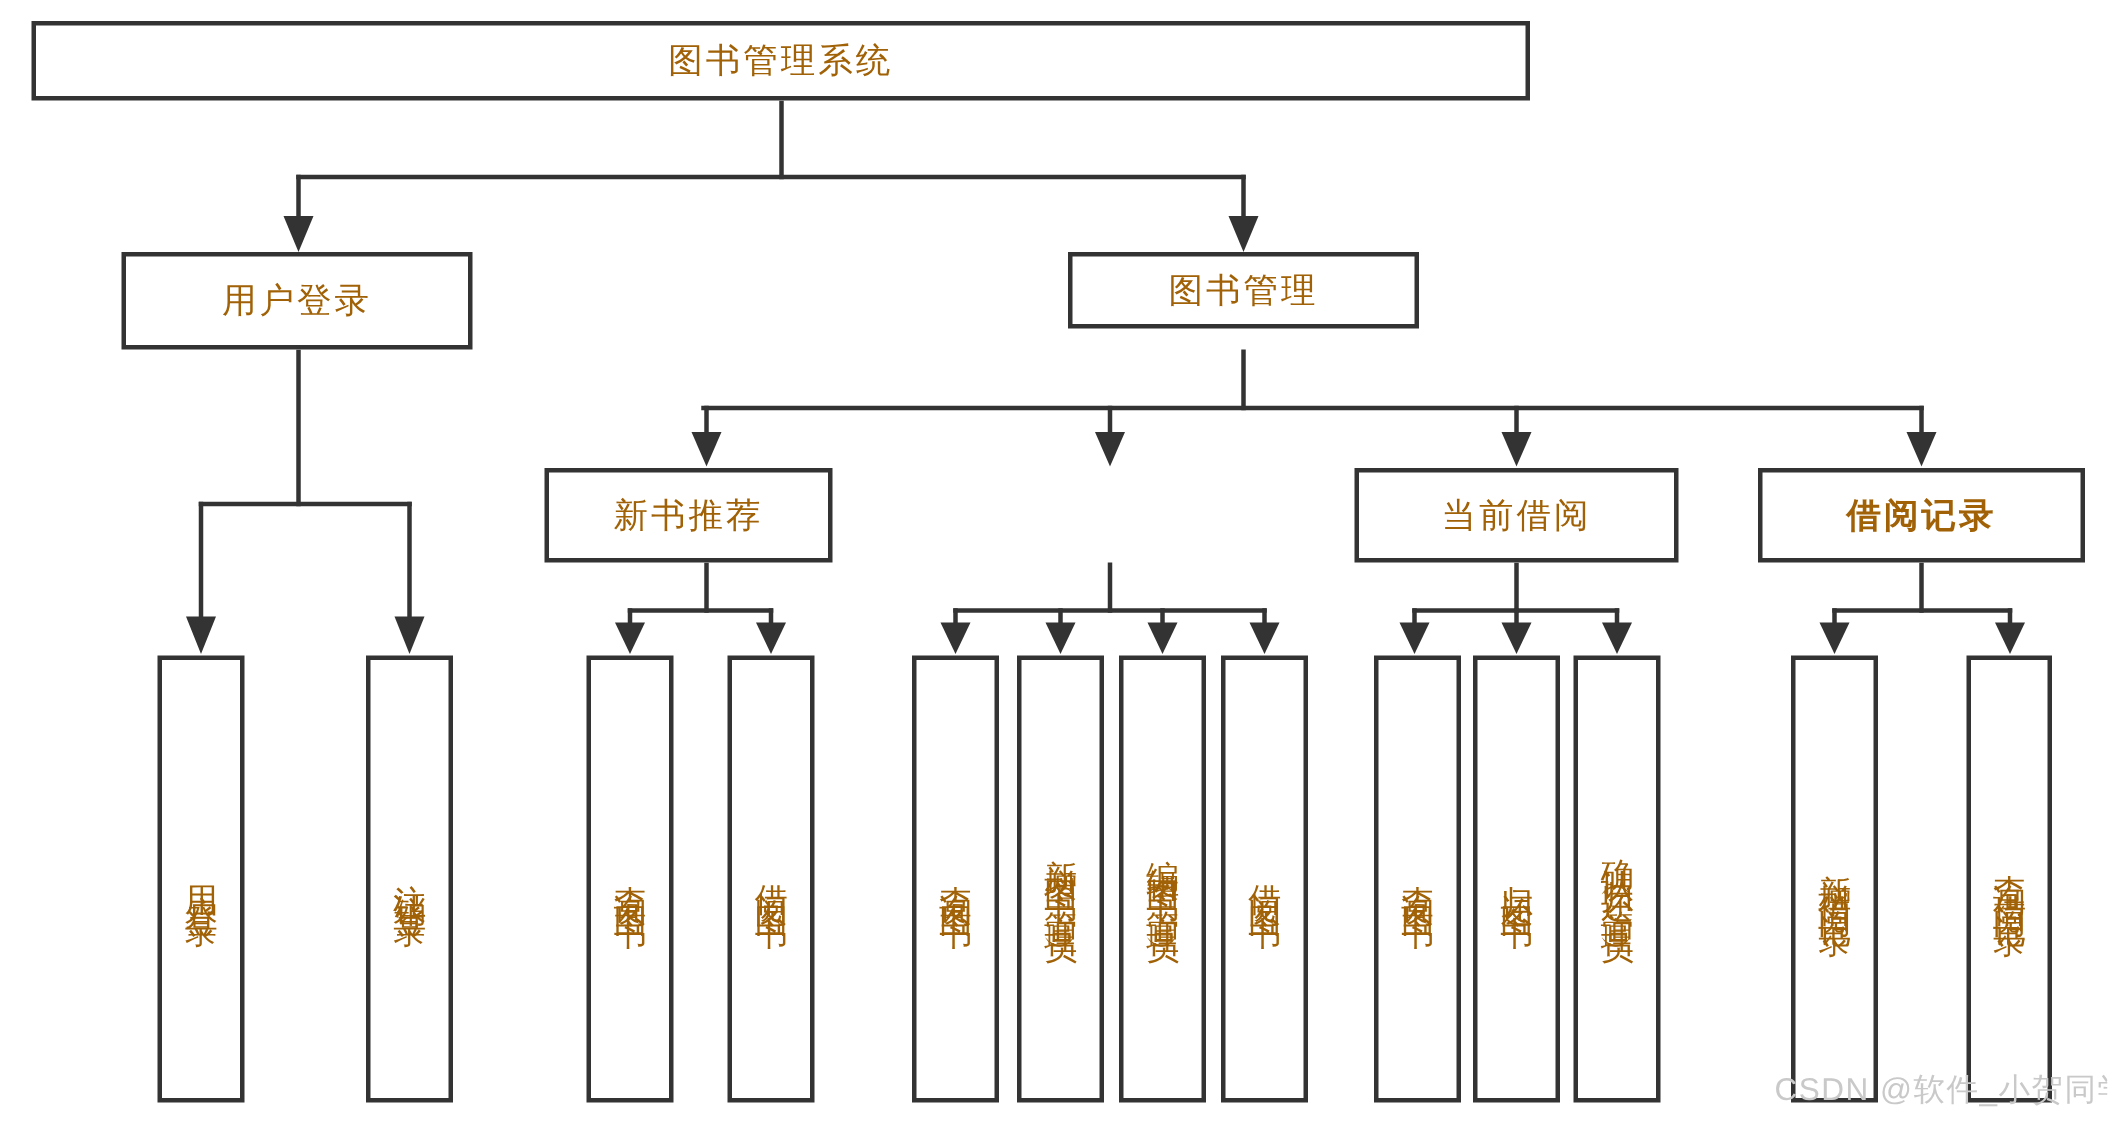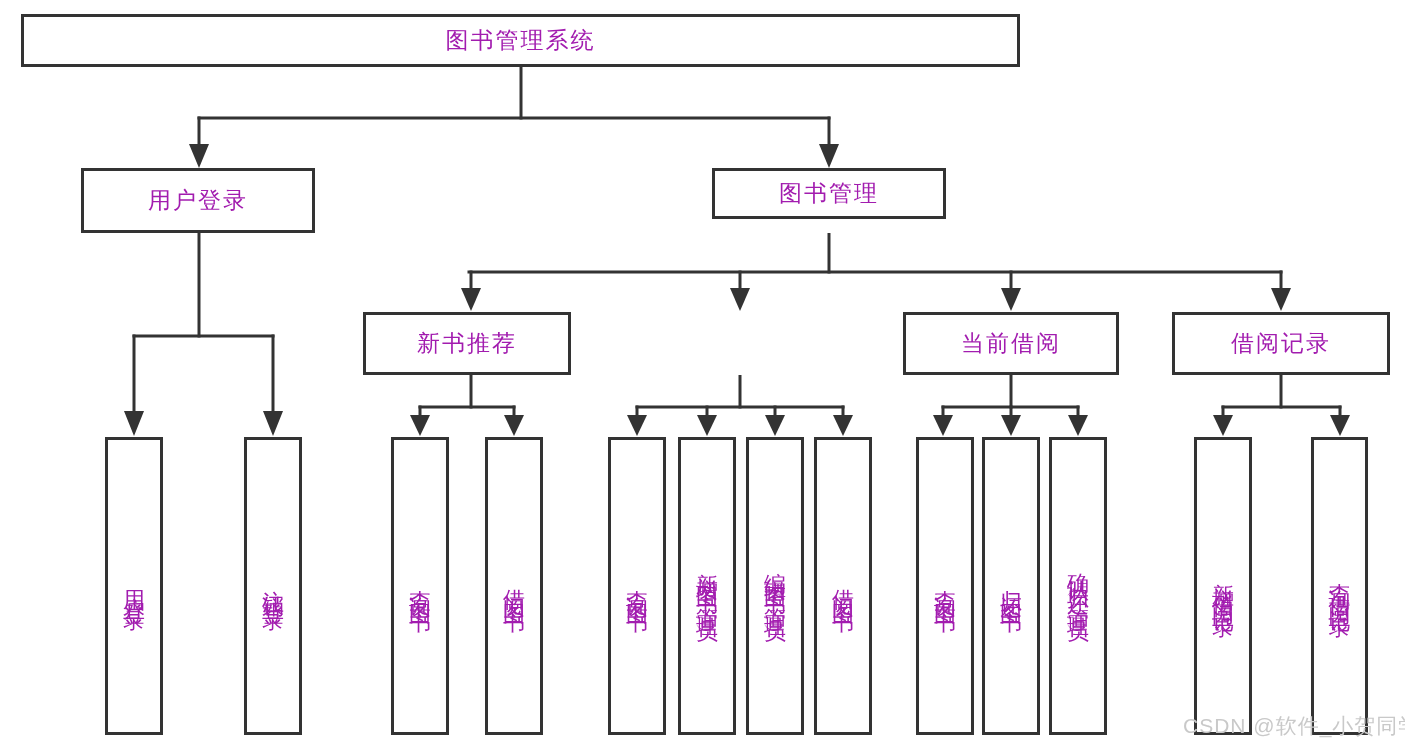--- a/index.html
+++ b/index.html
@@ -23,21 +23,21 @@
     height: 747px;
   }
   .box {
     position: absolute;
     box-sizing: border-box;
     border: 3px solid #333333;
     background: #ffffff;
     display: flex;
     align-items: center;
     justify-content: center;
-    color: #a21caf;
+    color: #a16207;
   }
   .h-label {
     font-size: 23px;
     letter-spacing: 2px;
     white-space: nowrap;
   }
   .leaf .v-label {
     writing-mode: vertical-lr;
     text-orientation: mixed;
     font-size: 22px;
@@ -135,27 +135,27 @@
     <span class="h-label">图书管理系统</span>
   </div>
 
   <div class="box" style="left:81px; top:168px; width:234px; height:65px;">
     <span class="h-label">用户登录</span>
   </div>
   <div class="box" style="left:712px; top:168px; width:234px; height:51px;">
     <span class="h-label">图书管理</span>
   </div>
 
-  <div class="box" style="left:363px; top:312px; width:208px; height:63px;">
+  <div class="box" style="left:363px; top:312px; width:192px; height:63px;">
     <span class="h-label">新书推荐</span>
   </div>
   <div class="box" style="left:903px; top:312px; width:216px; height:63px;">
     <span class="h-label">当前借阅</span>
   </div>
-  <div class="box" style="left:1172px; top:312px; width:218px; height:63px;">
+  <div class="box" style="left:1172px; top:312px; width:218px; height:63px;font-weight:bold;">
     <span class="h-label">借阅记录</span>
   </div>
 
   <div class="box leaf" style="left:105px; top:437px; width:58px; height:298px;">
     <span class="v-label">用户登录</span>
   </div>
   <div class="box leaf" style="left:244px; top:437px; width:58px; height:298px;">
     <span class="v-label">注销登录</span>
   </div>
 

